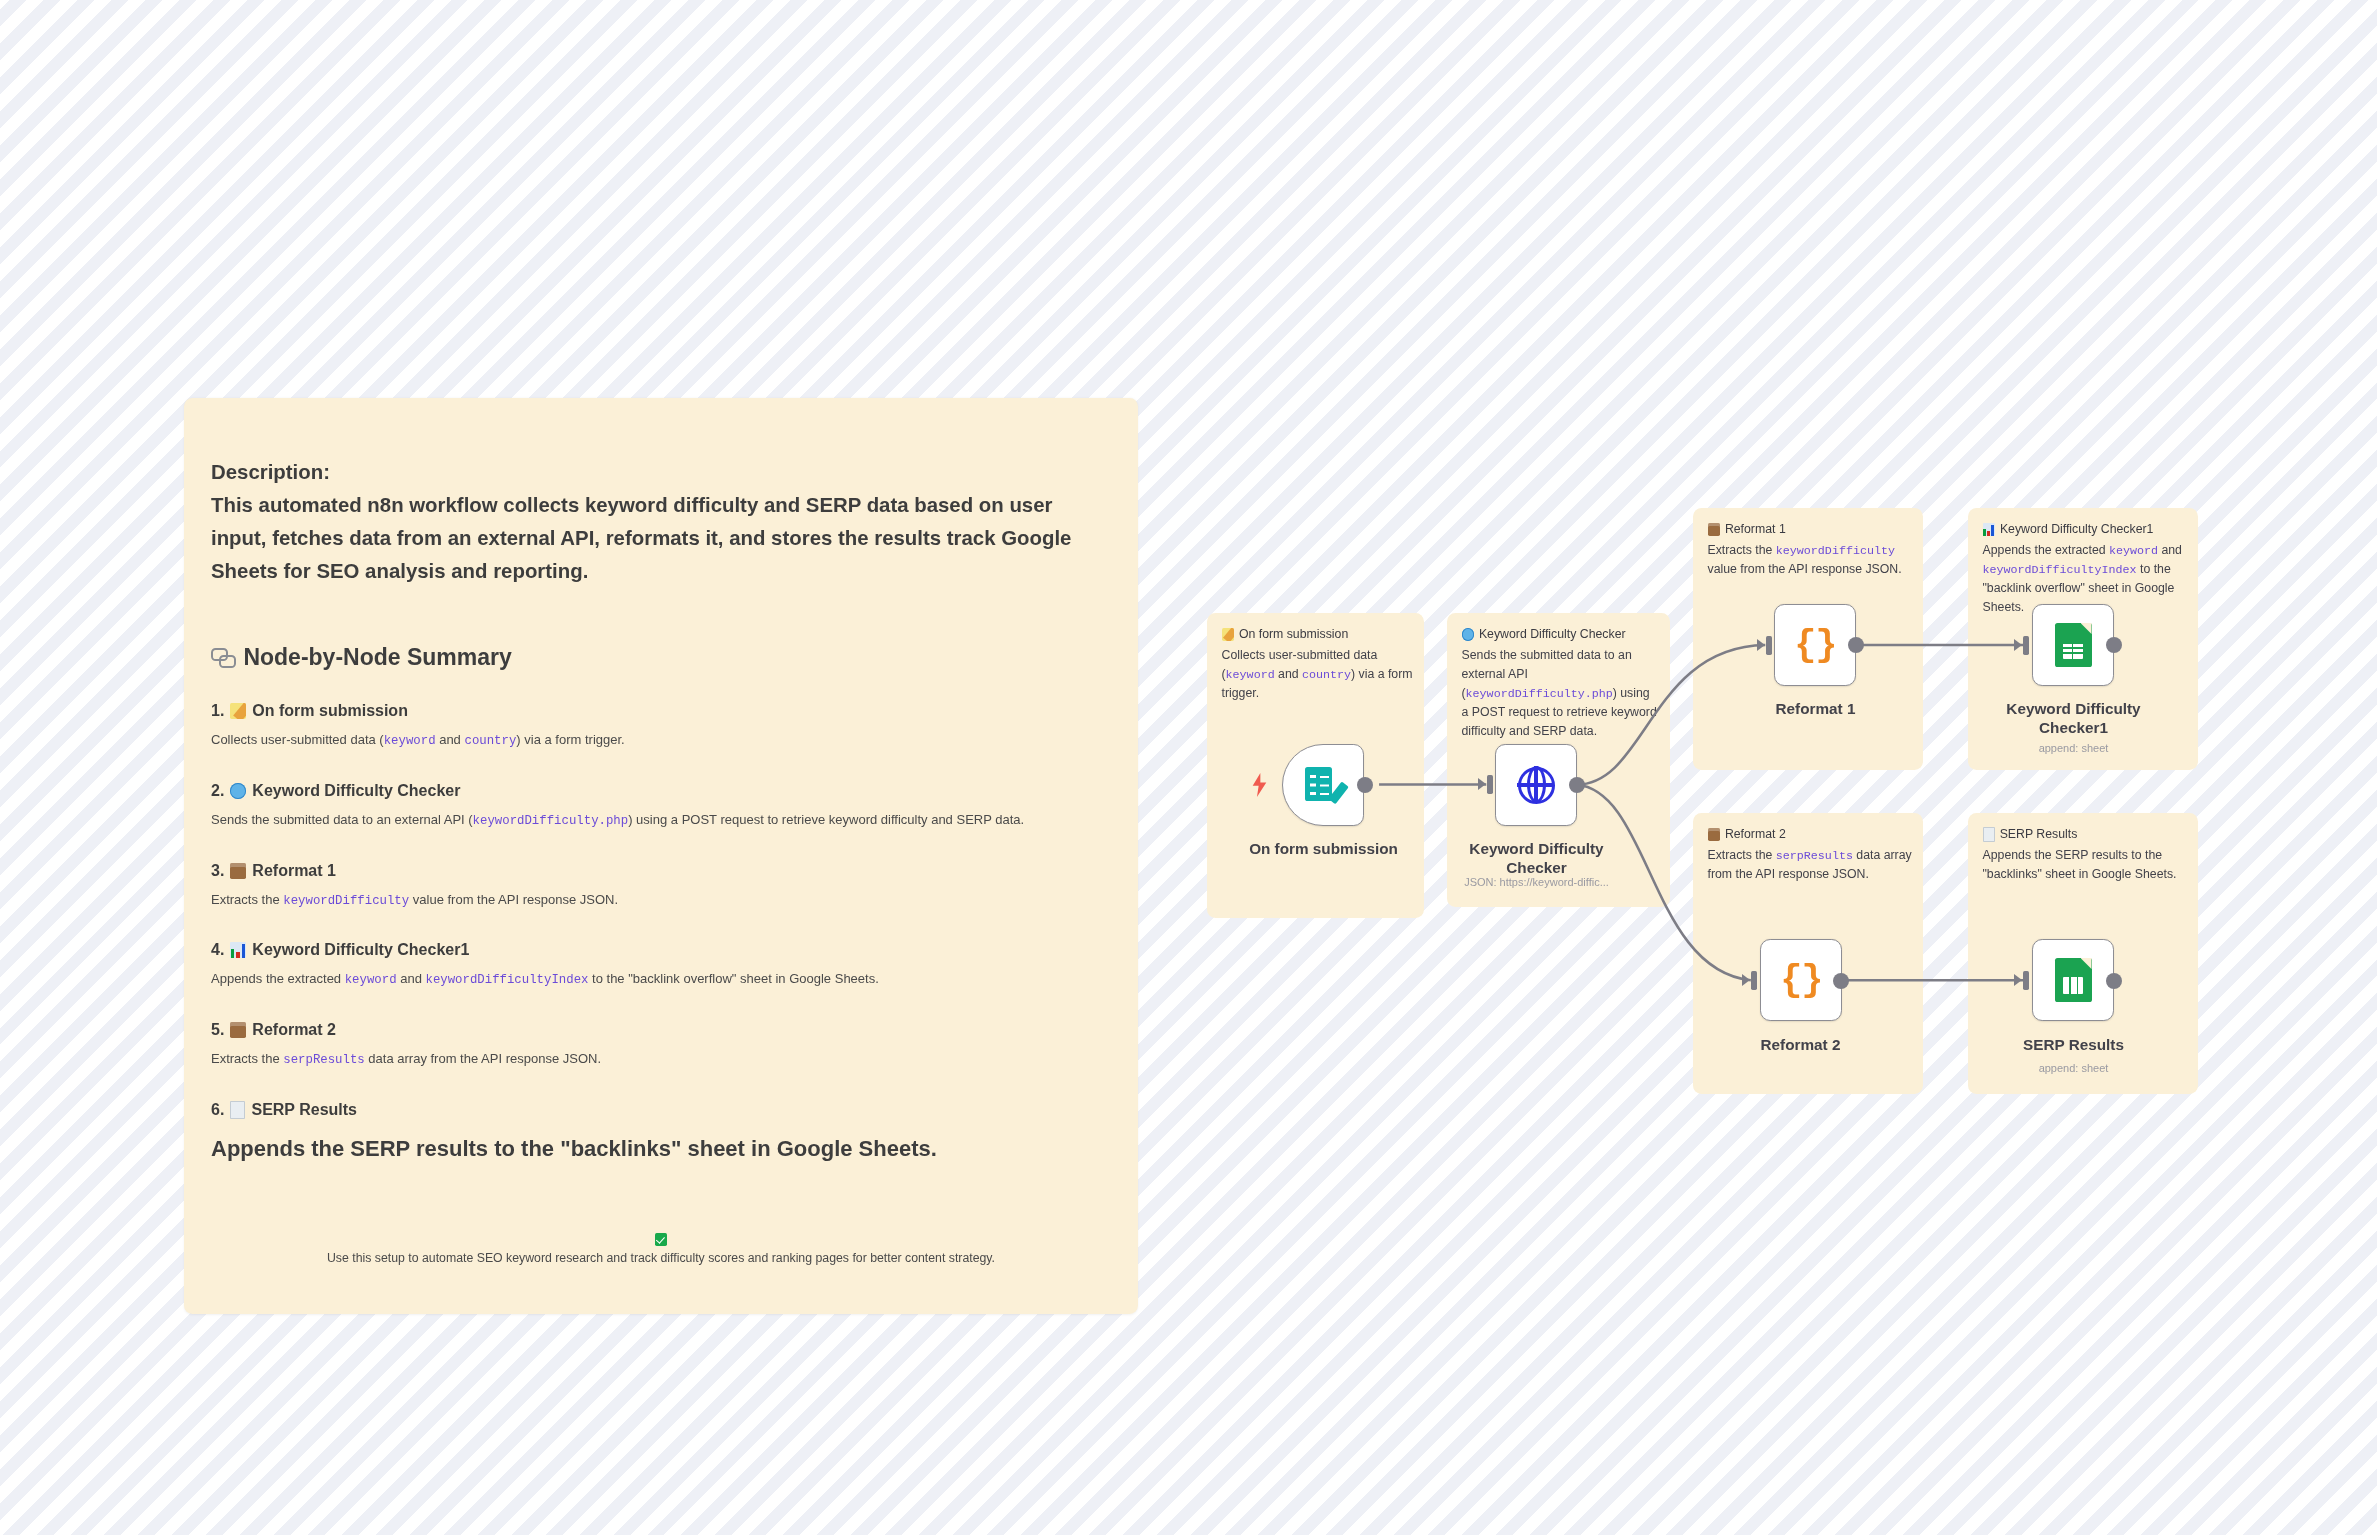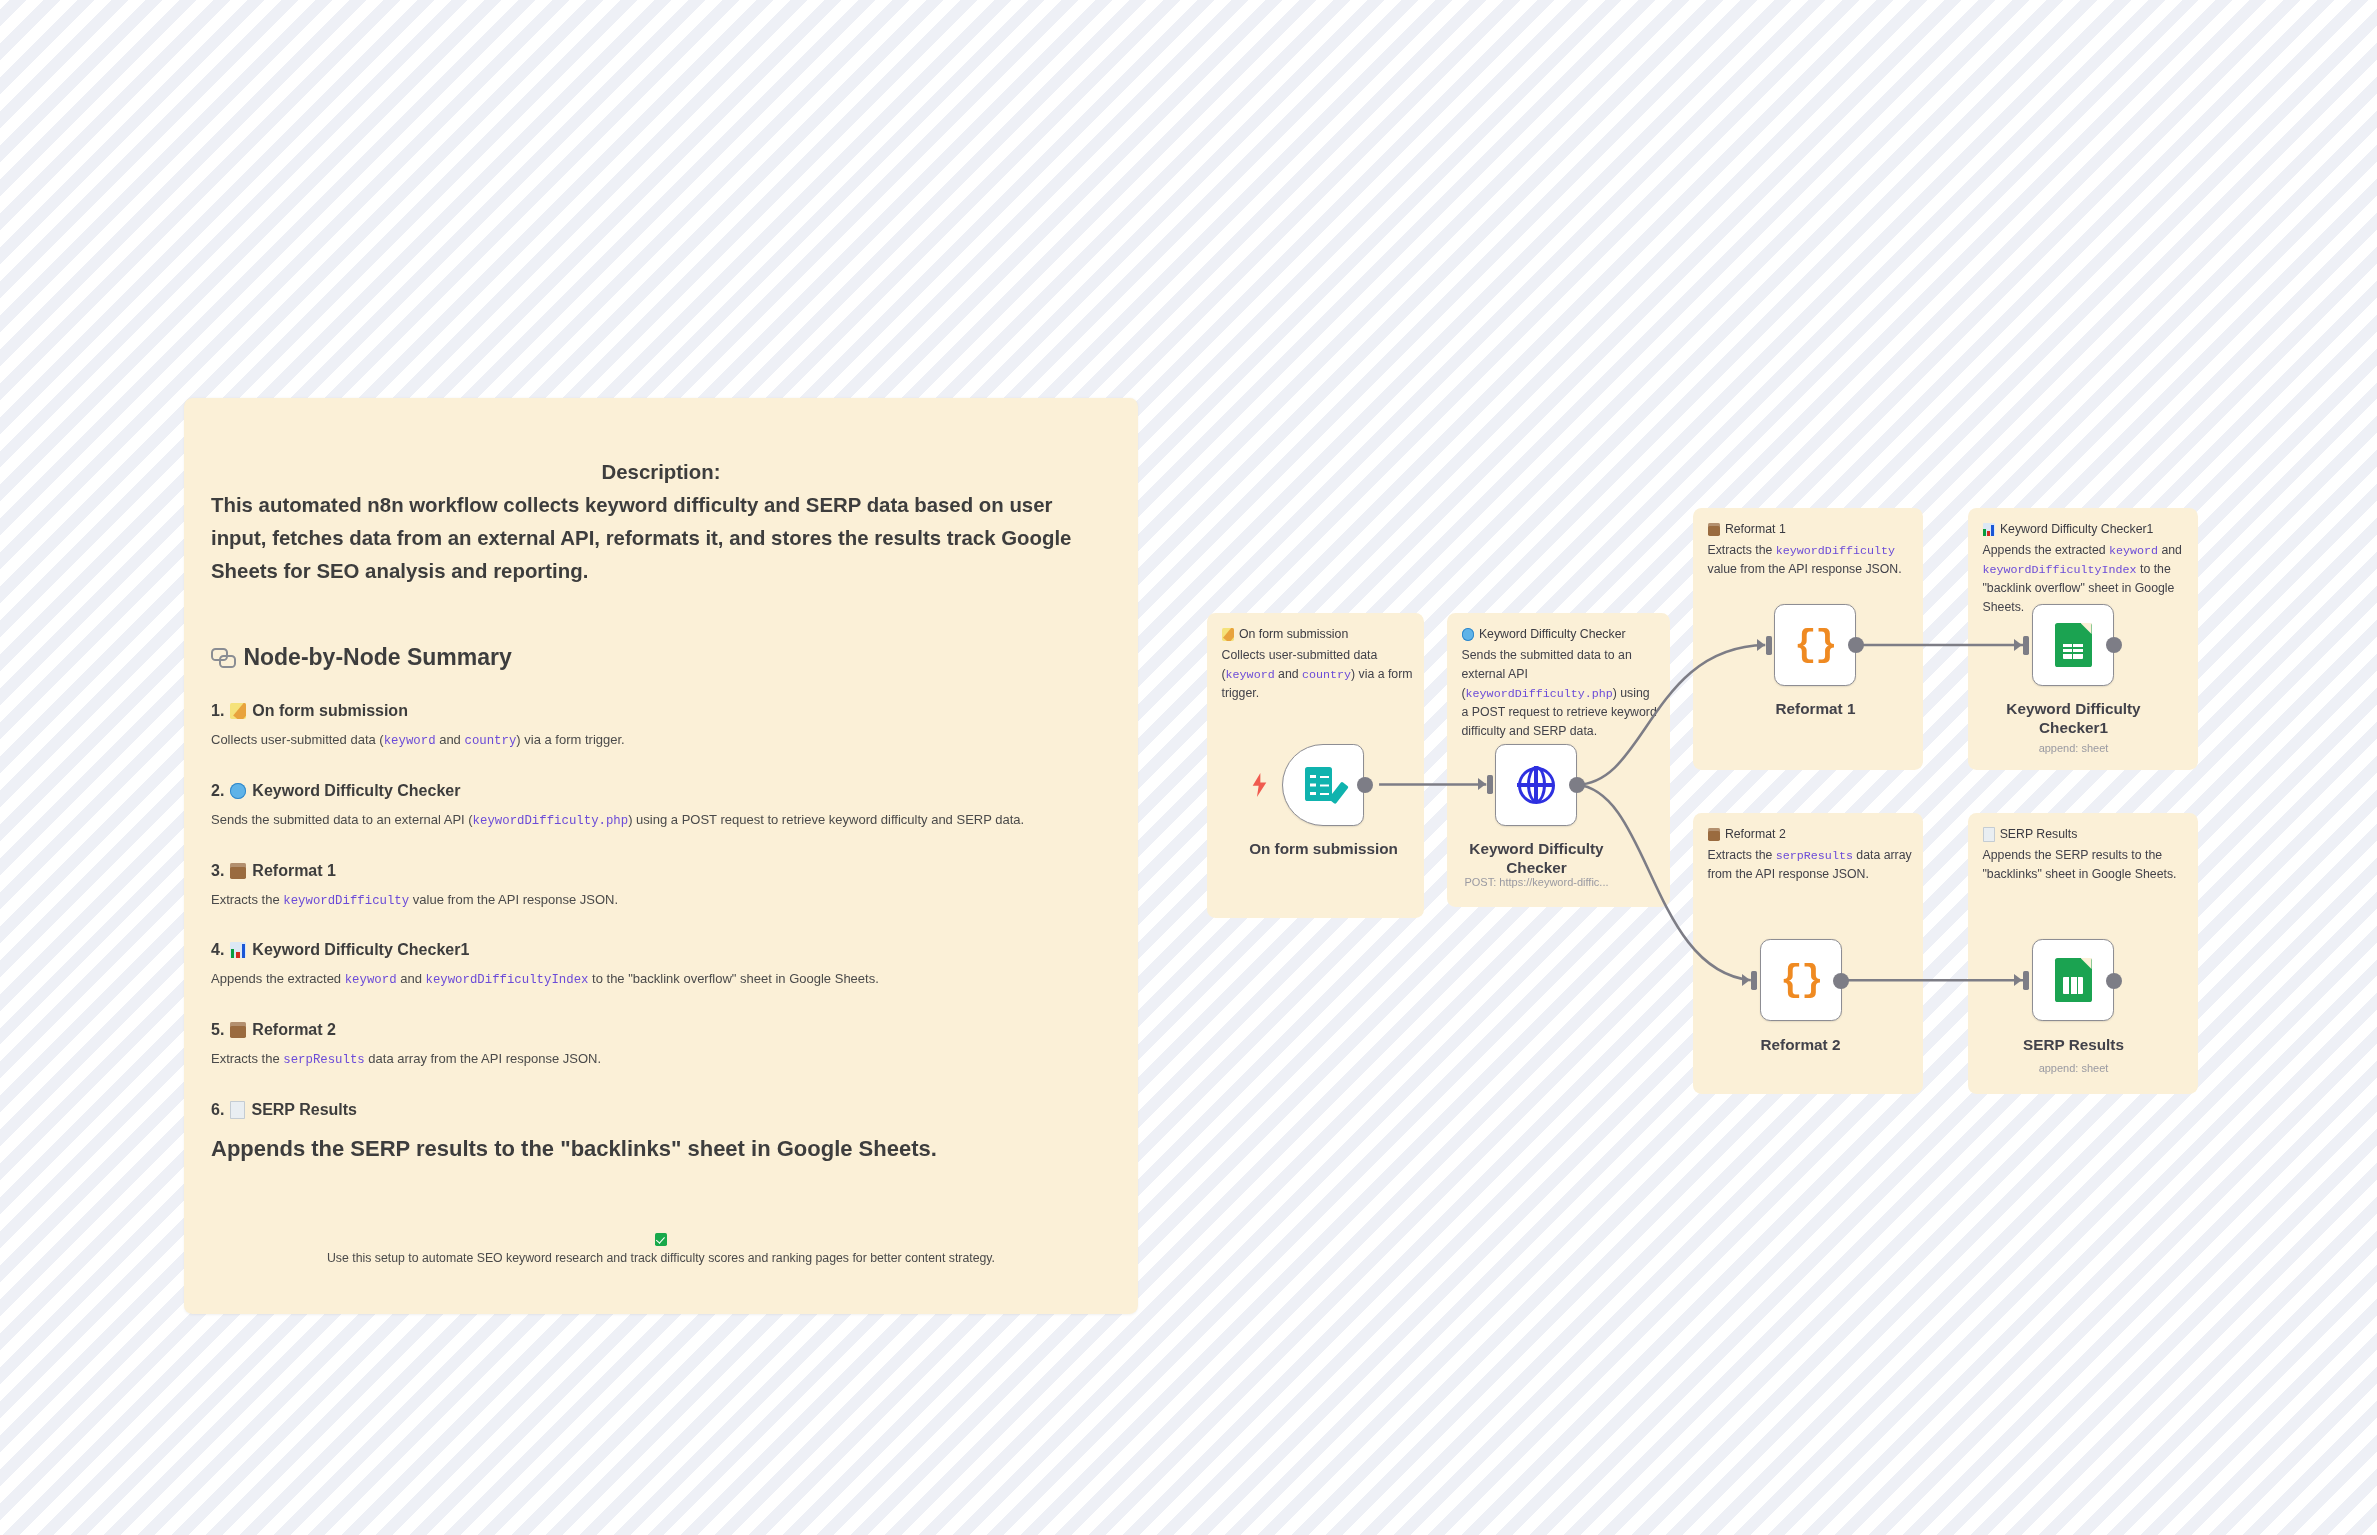--- a/index.html
+++ b/index.html
@@ -51,21 +51,21 @@
     align-items: center;
     gap: 9.4px;
   }
   #desc-block {
     margin-top: 39px;
     font-size: 20.4px;
     font-weight: bold;
     color: #3d3d3d;
     line-height: 1.62;
   }
-  #desc-block .dlabel { display: block; text-align: center; }
+  #desc-block .dlabel { display: block; }
   #desc-body { display: block; }
 
   #summary-title {
     margin-top: 56px;
     font-size: 23px;
     font-weight: bold;
     color: #3d3d3d;
     display: flex;
     align-items: center;
     gap: 9.4px;
@@ -445,21 +445,21 @@
     <div class="node-label" style="left:1228px;top:839px;width:191px;">On form submission</div>
 
     <div class="port-in" style="left:1487px;top:775px;"></div>
     <div class="node" style="left:1495px;top:744px;">
       <div class="glyph-globe">
           <div class="oval"></div>
         </div>
     </div>
     <div class="port-out" style="left:1569px;top:777px;"></div>
     <div class="node-label" style="left:1441px;top:839px;width:191px;">Keyword Difficulty Checker</div>
-    <div class="node-sub" style="left:1441px;top:876px;width:191px;">POST: https://keyword-diffic...</div>
+    <div class="node-sub" style="left:1441px;top:876px;width:191px;">JSON: https://keyword-diffic...</div>
 
     <div class="port-in" style="left:1766px;top:636px;"></div>
     <div class="node" style="left:1774px;top:604px;">
       <div class="glyph-braces">{ }</div>
     </div>
     <div class="port-out" style="left:1848px;top:637px;"></div>
     <div class="node-label" style="left:1720px;top:699px;width:191px;">Reformat 1</div>
 
     <div class="port-in" style="left:2023px;top:636px;"></div>
     <div class="node" style="left:2032px;top:604px;">

